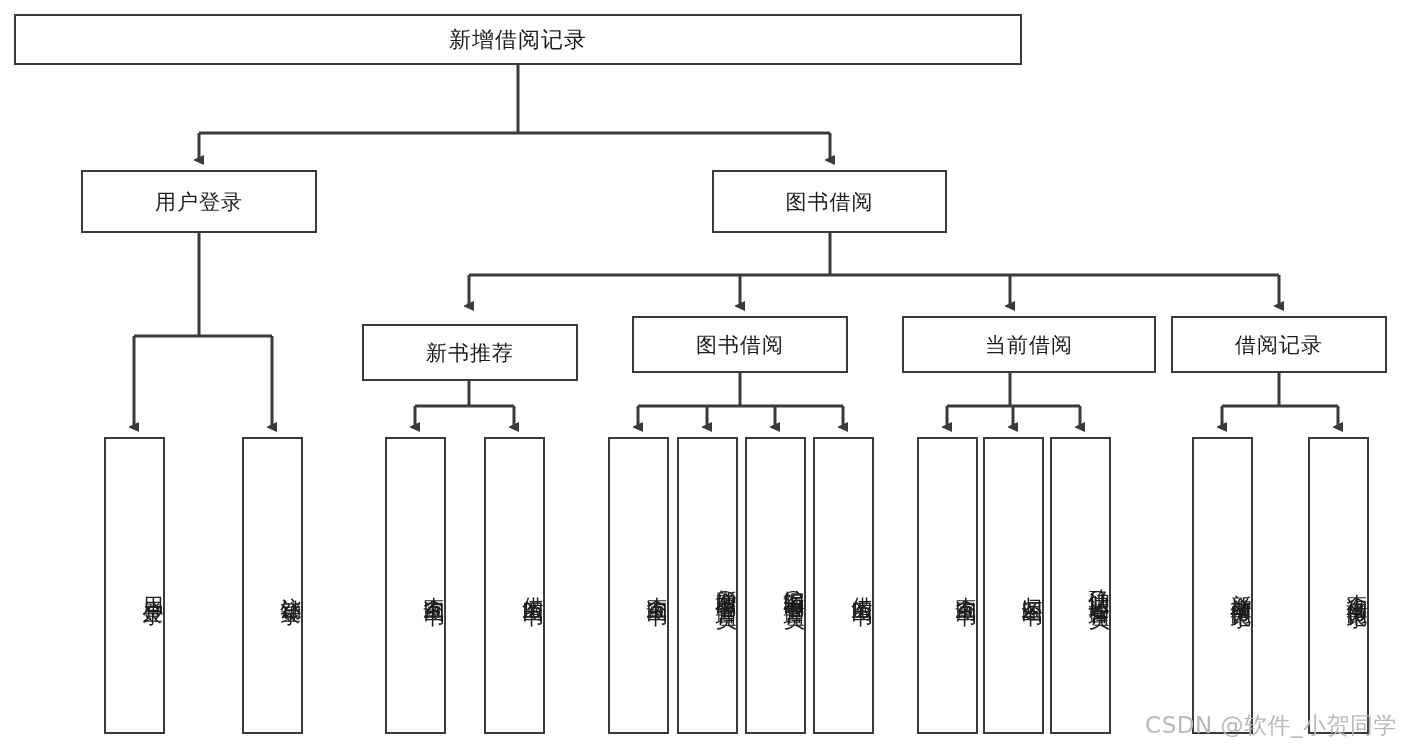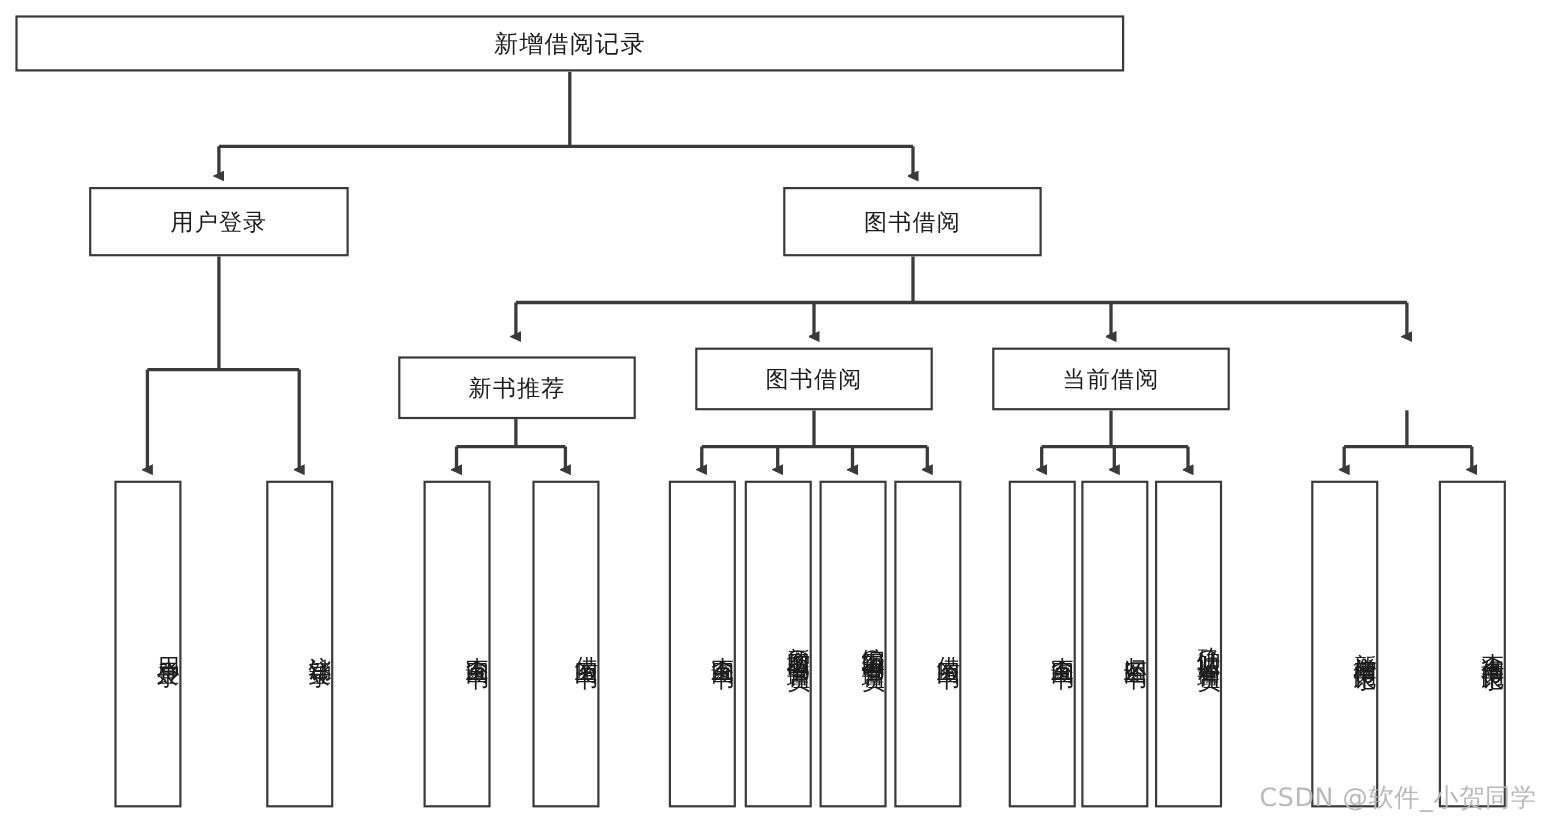--- a/index.html
+++ b/index.html
@@ -135,24 +135,27 @@
   </div>
 
   <div class="node h" style="left:362px; top:324px; width:216px; height:57px;">
     <span>新书推荐</span>
   </div>
 
   <div class="node h" style="left:632px; top:316px; width:216px; height:57px;">
     <span>图书借阅</span>
   </div>
 
-  <div class="node h" style="left:902px; top:316px; width:216px; height:57px;">
+  <div class="node h" style="left:902px; top:316px; width:254px; height:57px;">
     <span>当前借阅</span>
   </div>
 
+  <div class="node h" style="left:1171px; top:316px; width:216px; height:57px;">
+    <span>借阅记录</span>
+  </div>
 
   <div class="node v" style="left:104px; top:437px; width:61px; height:297px;">
     <span class="vtext">用户登录</span>
   </div>
 
   <div class="node v" style="left:242px; top:437px; width:61px; height:297px;">
     <span class="vtext">注销登录</span>
   </div>
 
   <div class="node v" style="left:385px; top:437px; width:61px; height:297px;">

